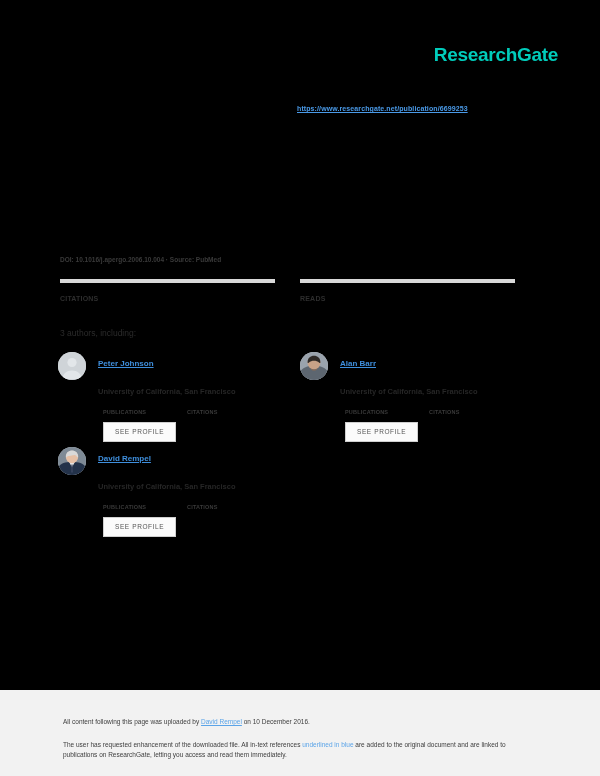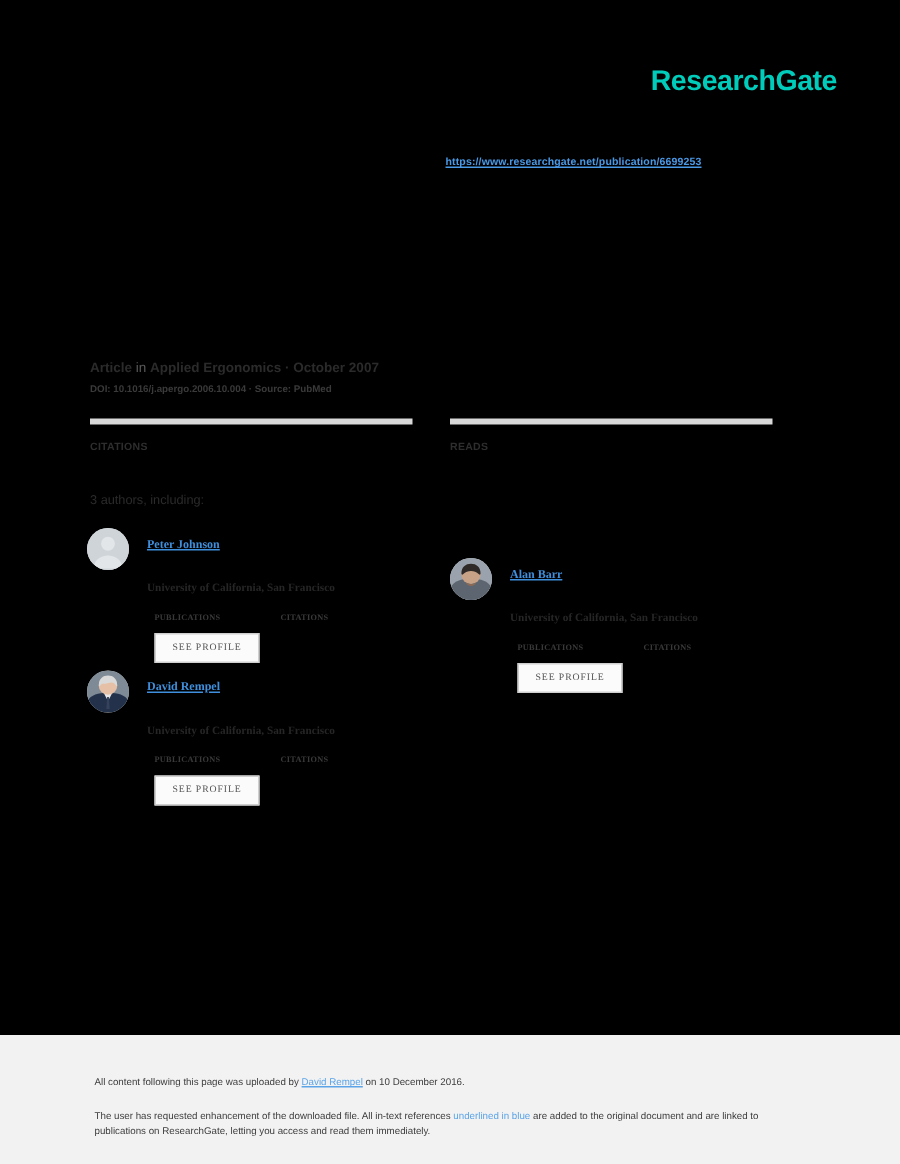--- a/index.html
+++ b/index.html
@@ -133,24 +133,23 @@
     top: 328px;
     font-size: 8.5px;
     font-weight: normal;
     color: #2b2b2b;
   }
 
   
   .author {
     position: absolute;
     width: 240px;
-    font-family: Liberation Serif, serif;
   }
   .author.a1 { left: 58px;  top: 352px; }
-  .author.a2 { left: 300px; top: 372px; }
+  .author.a2 { left: 300px; top: 352px; }
   .author.a3 { left: 58px;  top: 447px; }
 
   .avatar {
     position: absolute;
     left: 0;
     top: 0;
     width: 28px;
     height: 28px;
     border-radius: 50%;
     overflow: hidden;
@@ -240,23 +239,20 @@
 
 <div class="page">
 
   <div class="sheet">
     <div class="plate">
 
       <div class="logo">ResearchGate</div>
 
       <a class="url" href="#">https://www.researchgate.net/publication/6699253</a>
 
-      <div class="article-line">
-        <span class="lbl">Article</span><span>&nbsp;</span><span class="inword">in</span><span>&nbsp;</span><span class="jrnl">Applied Ergonomics · October 2007</span>
-      </div>
 
       <div class="doi-line">DOI: 10.1016/j.apergo.2006.10.004 · Source: PubMed</div>
 
       <div class="stat-col left">
         <div class="stat-rule"></div>
         <div class="stat-value"></div>
         <div class="stat-label">CITATIONS</div>
       </div>
 
       <div class="stat-col right">

